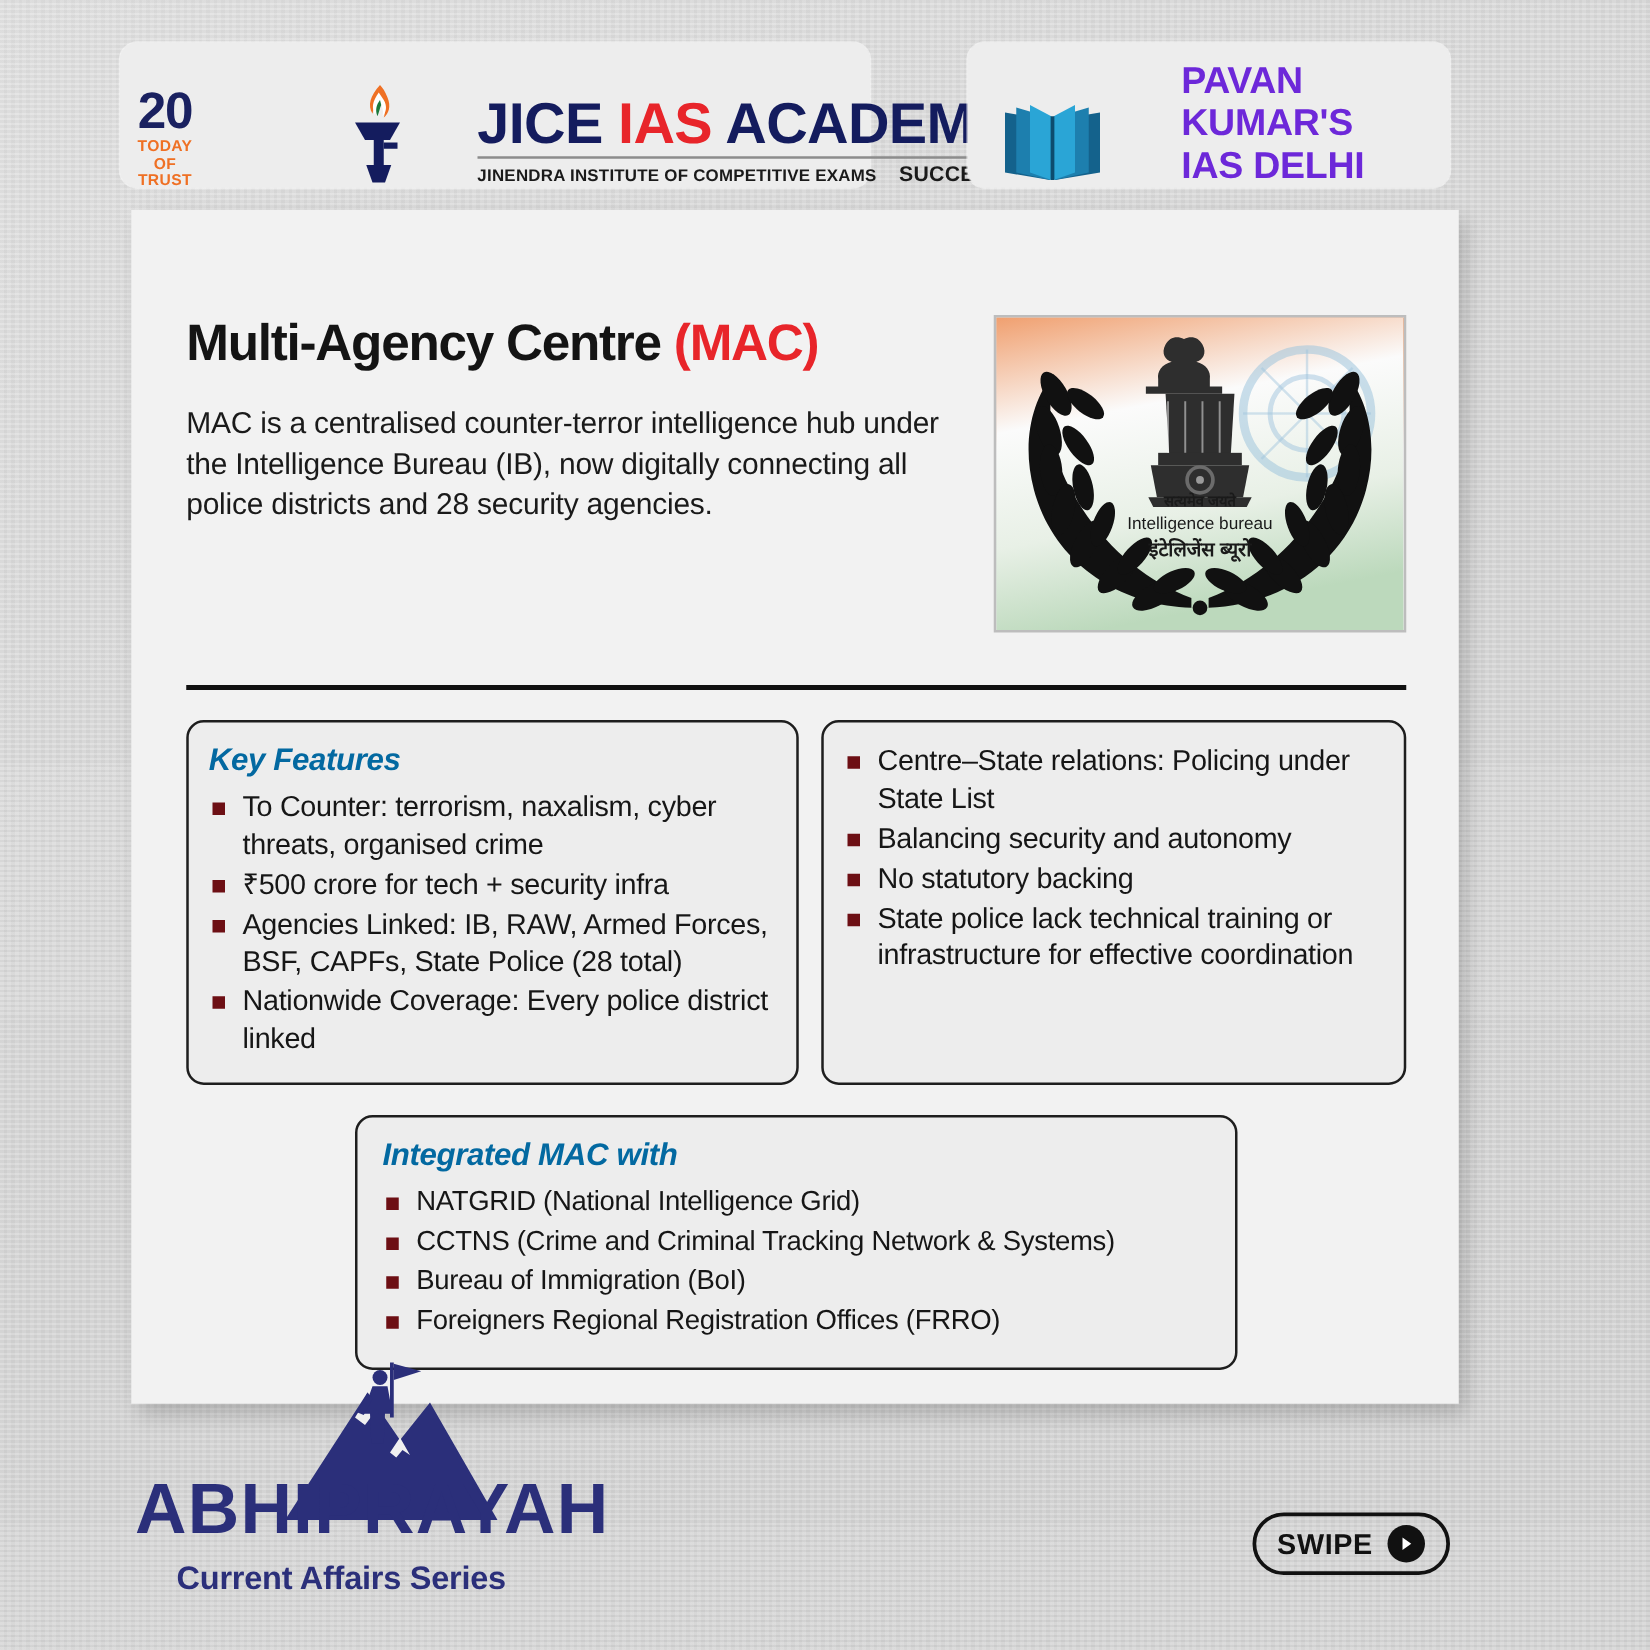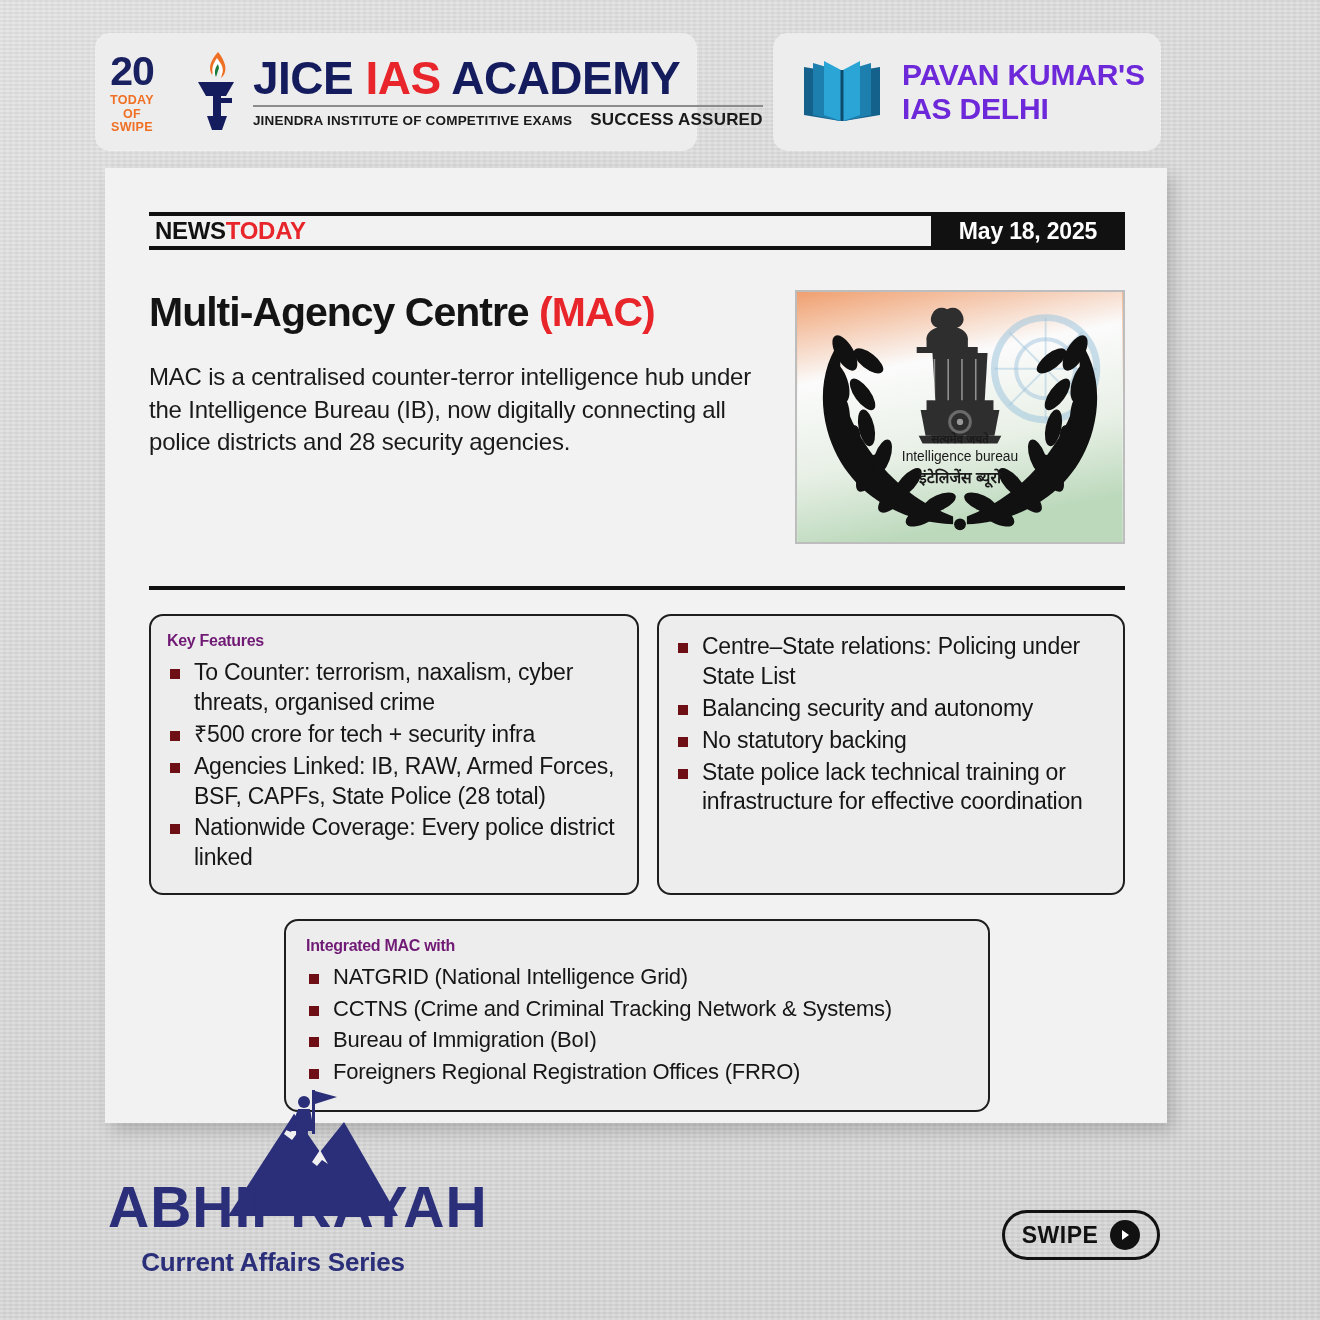--- a/index.html
+++ b/index.html
@@ -29,22 +29,23 @@
     top: 34px; left: 96px;
     width: 1115px; height: 116px;
     display: flex;
     align-items: center;
   }
   .logo-pill {
     background: #ededed;
     border-radius: 14px;
     height: 116px;
     display: flex;
-    align-items: center;
+    align-items: flex-end;
     box-shadow: 0 0 0 1px rgba(255,255,255,.5);
+    gap: 43px;
   }
   .pill-jice { width: 600px; padding-left: 14px; }
   .pill-pavan { width: 386px; margin-left: 78px; padding-left: 26px; }
 
   
   .years-block {
     display: flex; flex-direction: column;
     align-items: center; justify-content: center;
     line-height: 1; padding-right: 12px;
   }
@@ -143,22 +144,22 @@
   .boxes { display: flex; gap: 18px; margin-top: 24px; }
   .box {
     background: #ededed;
     border: 2.5px solid #1e1e1e;
     border-radius: 14px;
     padding: 16px 18px 18px 16px;
   }
   .box-kf { width: 490px; }
   .box-ch { flex: 1; }
   .box-heading {
-    font-size: 16px; font-weight: 800; color: #701a75;
-    letter-spacing: -.3px; margin-bottom: 8px;
+    font-size: 25px; font-weight: 800; color: #0369a1;
+    letter-spacing: -.3px; margin-bottom: 8px; font-style: italic;
   }
   ul.bl { list-style: none; }
   ul.bl li {
     position: relative;
     padding-left: 27px;
     font-size: 23px; line-height: 1.3;
     color: #161616; letter-spacing: -.25px;
     margin-bottom: 2px;
   }
   ul.bl li::before {
@@ -221,21 +222,21 @@
 <body>
 
 <div class="backdrop"></div>
 
 <div class="header">
 
   <div class="logo-pill pill-jice">
     <div class="years-block">
       <div class="years-num">20</div>
       <div class="years-sub">TODAY</div>
-      <div class="years-sub">OF SWIPE</div>
+      <div class="years-sub">OF TRUST</div>
     </div>
 
     <div class="hdr-divider"></div>
 
     <svg class="torch" viewBox="0 0 56 84">
       <path d="M30 2 C22 11 20 18 24 25 C25 20 27 17 30 14 C33 19 35 23 33 28 C37 25 39 19 36 12 C34 7 32 4 30 2 Z" fill="#ef7024"></path>
       <path d="M29 8 C24 15 23 20 26 26 C27 22 28 19 30 16 C32 20 33 23 32 27 C35 24 36 19 33 14 Z" fill="#ffffff"></path>
       <path d="M30 14 C27 18 26 22 28 27 C29.5 23 30 20 31 18 Z" fill="#1a7a3c"></path>
       <path d="M10 32 H46 L38 46 H18 Z" fill="#141c5e"></path>
       <rect x="25" y="46" width="8" height="20" fill="#141c5e"></rect>
@@ -266,26 +267,20 @@
     <div class="pavan-text">
       <div>PAVAN KUMAR'S</div>
       <div>IAS DELHI</div>
     </div>
   </div>
 </div>
 
 <div class="card">
   <div class="content">
 
-    <div class="newsbar">
-      <div class="newsbar-left">
-        <div class="news-label"><span class="k1">NEWS</span><span class="k2">TODAY</span></div>
-      </div>
-      <div class="newsbar-date">May 18, 2025</div>
-    </div>
 
     <div class="hero">
       <div class="hero-left">
         <div class="headline"><span class="blk">Multi-Agency Centre </span><span class="rd">(MAC)</span></div>
         <div class="intro">MAC is a centralised counter-terror intelligence hub under the Intelligence Bureau (IB), now digitally connecting all police districts and 28 security agencies.</div>
       </div>
 
       <div class="hero-img">
         <svg viewBox="0 0 330 254" style="position:absolute;inset:0;width:100%;height:100%">
           <defs>

